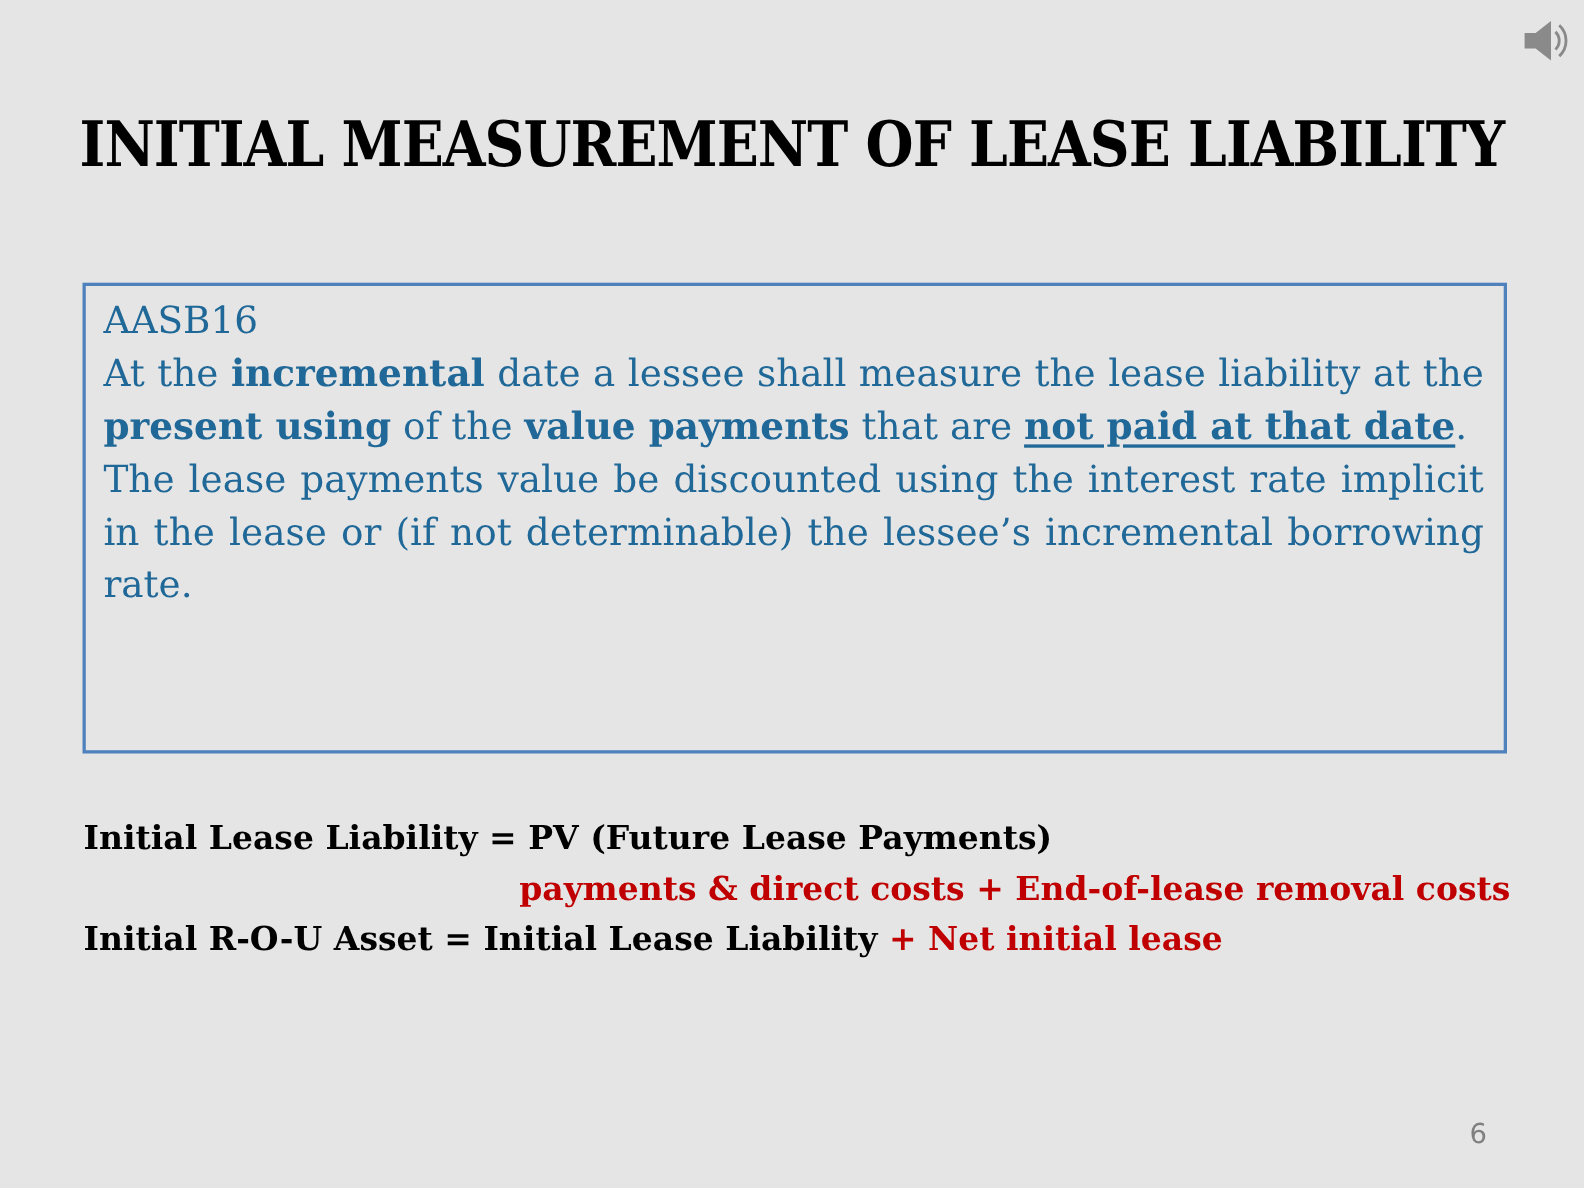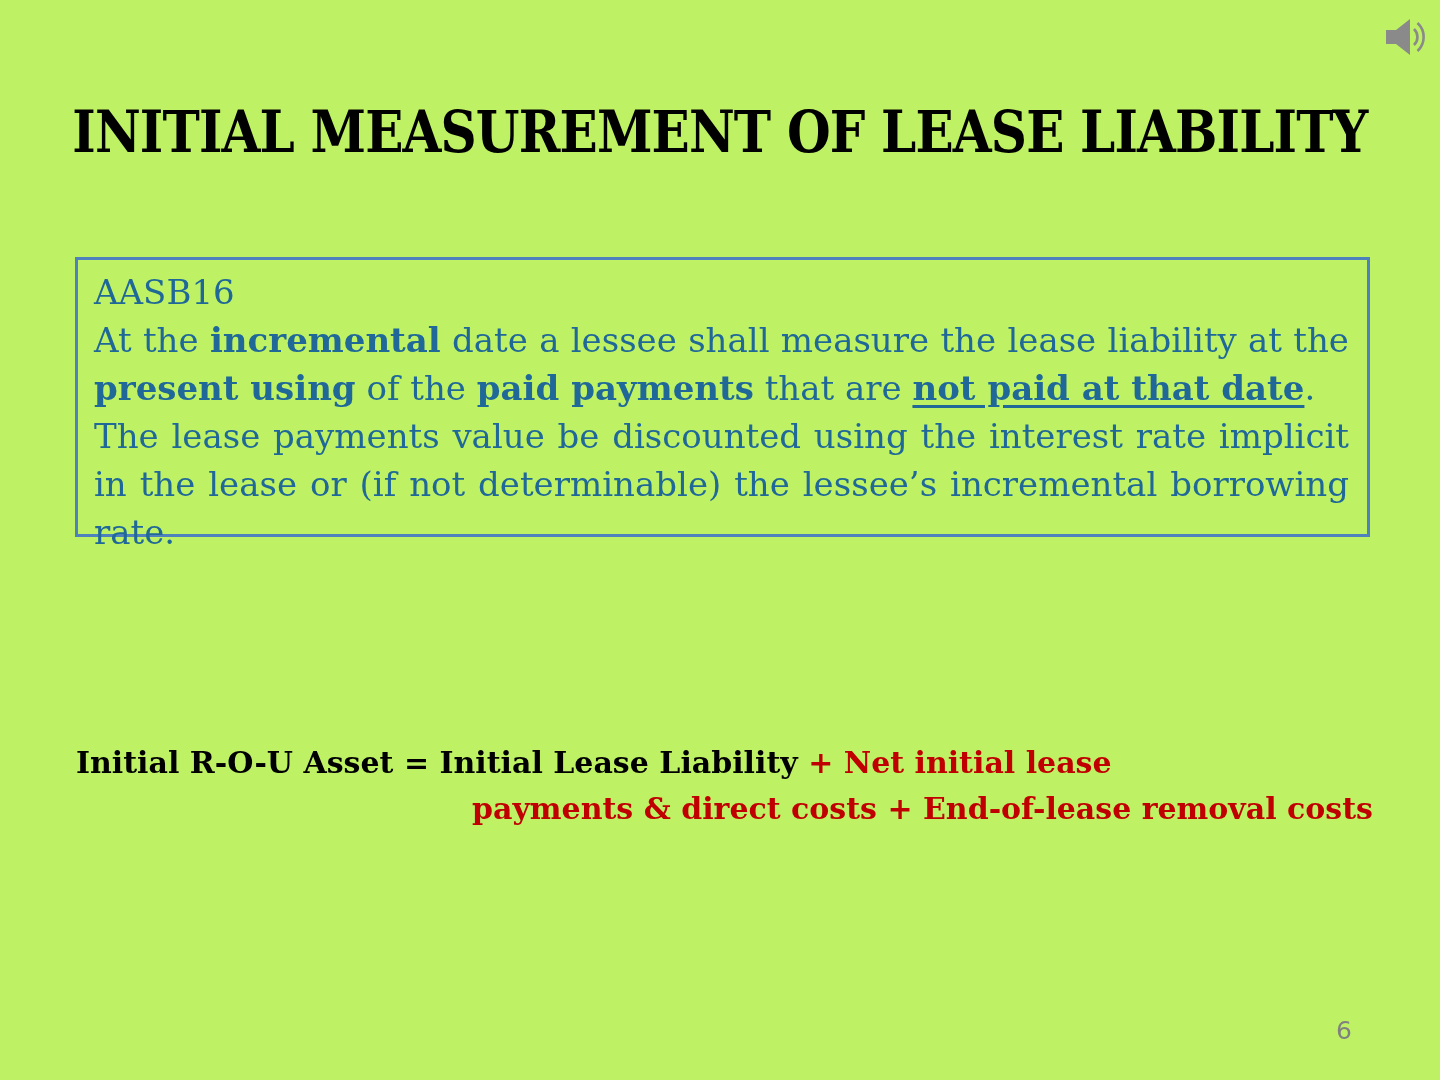--- a/index.html
+++ b/index.html
@@ -4,21 +4,21 @@
 <style>
   html, body {
     margin: 0;
     padding: 0;
     background: #ffffff;
   }
   .slide {
     position: relative;
     width: 1440px;
     height: 1080px;
-    background: #bef264;
+    background: #e5e5e5;
     overflow: hidden;
     font-family: "DejaVu Serif", serif;
   }
 
   
   .audio-icon {
     position: absolute;
     left: 1383px;
     top: 14px;
     width: 48px;
@@ -46,21 +46,21 @@
     transform: scaleX(0.88);
     transform-origin: center;
   }
 
   
   .aasb-box {
     position: absolute;
     left: 75px;
     top: 257px;
     width: 1295px;
-    height: 280px;
+    height: 428px;
     box-sizing: border-box;
     border: 3px solid #4F81BD;
     padding: 8px 18px 0 16px;
     color: #1F6898;
     font-size: 34px;
     line-height: 48px;
   }
   .aasb-box p {
     margin: 0;
     text-align: justify;
@@ -112,24 +112,25 @@
       <path d="M34.5 9 a19 19 0 0 1 0 28" stroke="#8A8A8A" stroke-width="2.6" fill="none"></path>
     </svg>
   </div>
 
   <h1 class="title">
       <span class="title-text">INITIAL MEASUREMENT OF LEASE LIABILITY</span>
     </h1>
 
   <div class="aasb-box">
     <p class="box-heading">AASB16</p>
-    <p><span>At the </span><span class="b">incremental</span><span> date a lessee shall measure the lease liability at the </span><span class="b">present using</span><span> of the </span><span class="b">paid payments</span><span> that are </span><span class="bu">not paid at that date</span><span>.</span></p>
+    <p><span>At the </span><span class="b">incremental</span><span> date a lessee shall measure the lease liability at the </span><span class="b">present using</span><span> of the </span><span class="b">value payments</span><span> that are </span><span class="bu">not paid at that date</span><span>.</span></p>
     <p>The lease payments value be discounted using the interest rate implicit in the lease or (if not determinable) the lessee’s incremental borrowing rate.</p>
   </div>
 
   <div class="formulas">
+    <div class="fline">Initial Lease Liability = PV (Future Lease Payments)</div>
+    <div class="fline fline3"><span class="red">payments &amp; direct costs + End-of-lease removal costs</span></div>
     <div class="fline"><span>Initial R-O-U Asset = Initial Lease Liability </span><span class="red">+ Net initial lease</span></div>
-    <div class="fline fline3"><span class="red">payments &amp; direct costs + End-of-lease removal costs</span></div>
   </div>
 
   <div class="page-number">6</div>
 
 </div>
 
 </body></html>

